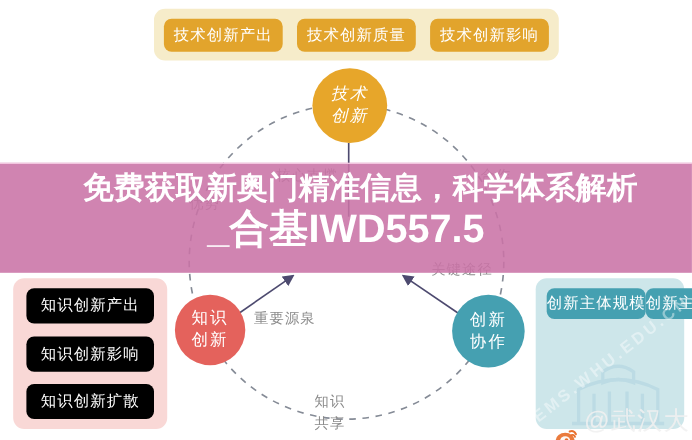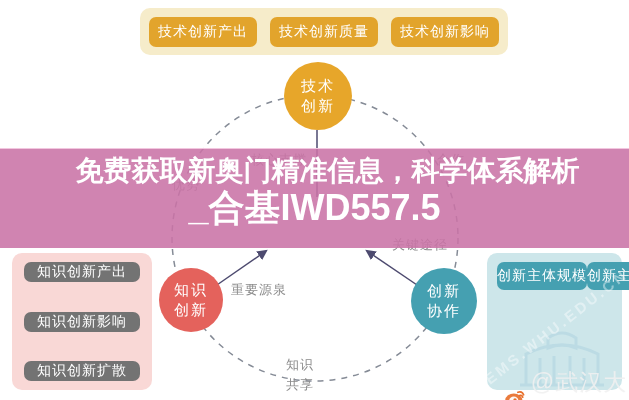--- a/index.html
+++ b/index.html
@@ -15,29 +15,29 @@
     align-items:center;justify-content:space-between;padding:0 9px;}
   .group.left{left:12px;top:253px;width:140px;height:137px;background:#f9d8d6;
     flex-direction:column;justify-content:space-between;padding:9px 12px;}
   .group.right{left:487px;top:253px;width:135px;height:137px;background:#cde6ea;
     flex-direction:row;justify-content:space-between;padding:9px 10px;}
   .pill{
     border-radius:7px;color:#ffffff;font-size:14px;letter-spacing:1px;
     display:flex;align-items:center;justify-content:center;white-space:nowrap;
   }
   .group.top .pill{width:108px;height:30px;background:#e2a42c;}
-  .group.left .pill{height:20px;background:#737373;font-family:Liberation Mono, monospace;}
+  .group.left .pill{height:32px;background:#000000;font-family:Liberation Mono, monospace;}
   .group.right .pill{height:28px;background:#45a0b1;}
   
   .node{
     position:absolute;border-radius:50%;color:#fff;z-index:3;
     display:flex;flex-direction:column;align-items:center;justify-content:center;
     font-size:15px;letter-spacing:2px;line-height:20px;text-align:center;
   }
-  .node.tech{left:284px;top:62px;width:68px;height:68px;background:#e7a62a;}
+  .node.tech{left:284px;top:62px;width:68px;height:68px;background:#e7a62a;font-style:italic;}
   .node.knowledge{left:159px;top:268px;width:64px;height:64px;background:#e4625c;}
   .node.collab{left:411px;top:268px;width:66px;height:66px;background:#45a0b1;}
   .node.center{left:265px;top:186px;width:102px;height:102px;background:#31908a;
     font-size:16px;line-height:23px;letter-spacing:2px;z-index:2;}
   
   .rel{position:absolute;color:#8b8b8b;font-size:13px;letter-spacing:1px;z-index:2;white-space:nowrap;}
   .rel.two-line{text-align:center;line-height:20px;}
   
   .banner{
     position:absolute;left:0;top:148px;width:629px;height:100px;z-index:10;

